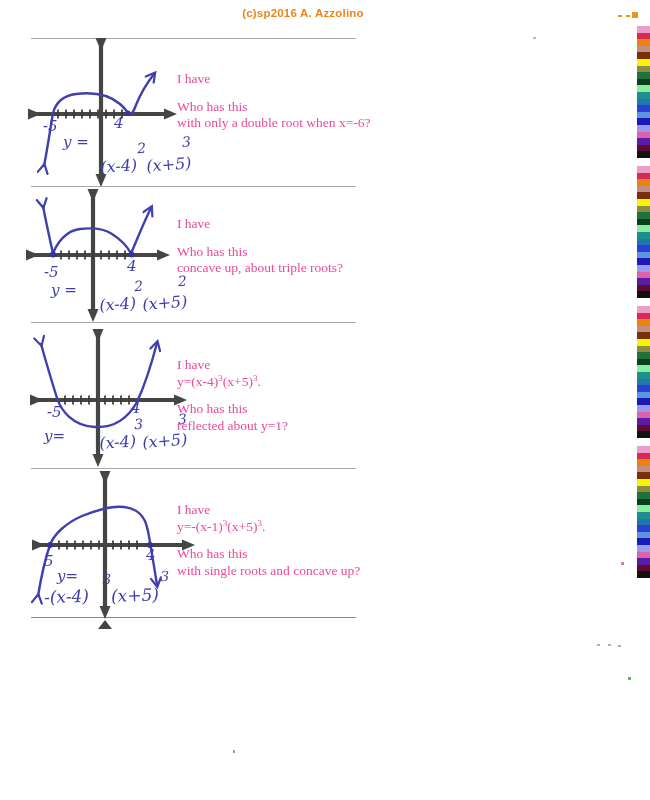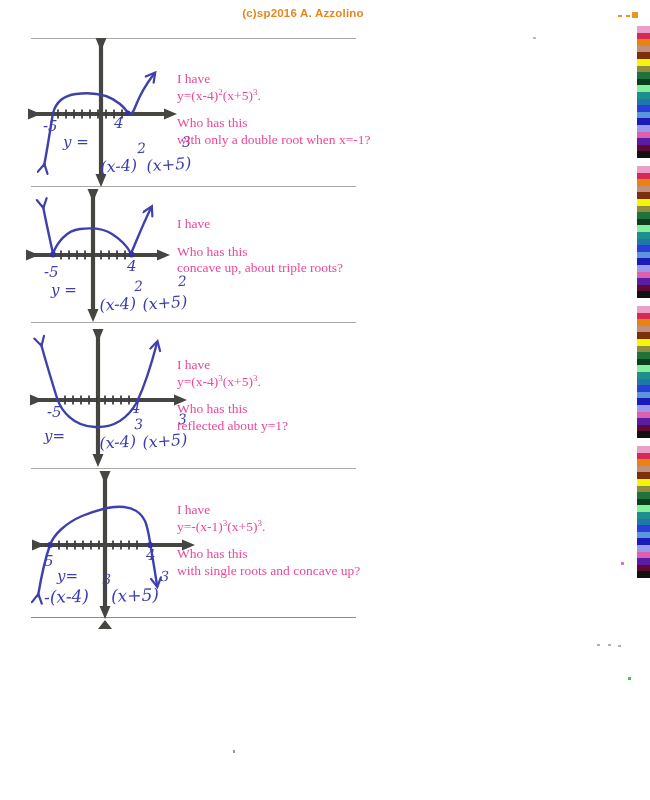--- a/index.html
+++ b/index.html
@@ -134,24 +134,23 @@
       <text class="hand exp" x="161" y="583">3</text>
     </g>
   </svg>
 
   <svg class="graph" style="top:619px" width="130" height="12" viewBox="0 0 130 12">
     <path d="M98,10 L105,1 L112,10 Z" fill="#454542"></path>
   </svg>
 
   <div class="textblock" style="top:71px">
     <p>I have</p>
-    <p><span>y=(x-4)</span><sup class="sup">2</sup><span>(x+5)</span><sup class="sup">3</sup><span>.</span></p>
-    <div class="gap"></div>
-    <p>Who has this</p>
-    <p>with only a double root when x=-1?</p>
+    <div class="gap"></div>
+    <p>Who has this</p>
+    <p>with only a double root when x=-6?</p>
   </div>
 
   <div class="textblock" style="top:216px">
     <p>I have</p>
     <div class="gap"></div>
     <p>Who has this</p>
     <p>concave up, about triple roots?</p>
   </div>
 
   <div class="textblock" style="top:357px">

